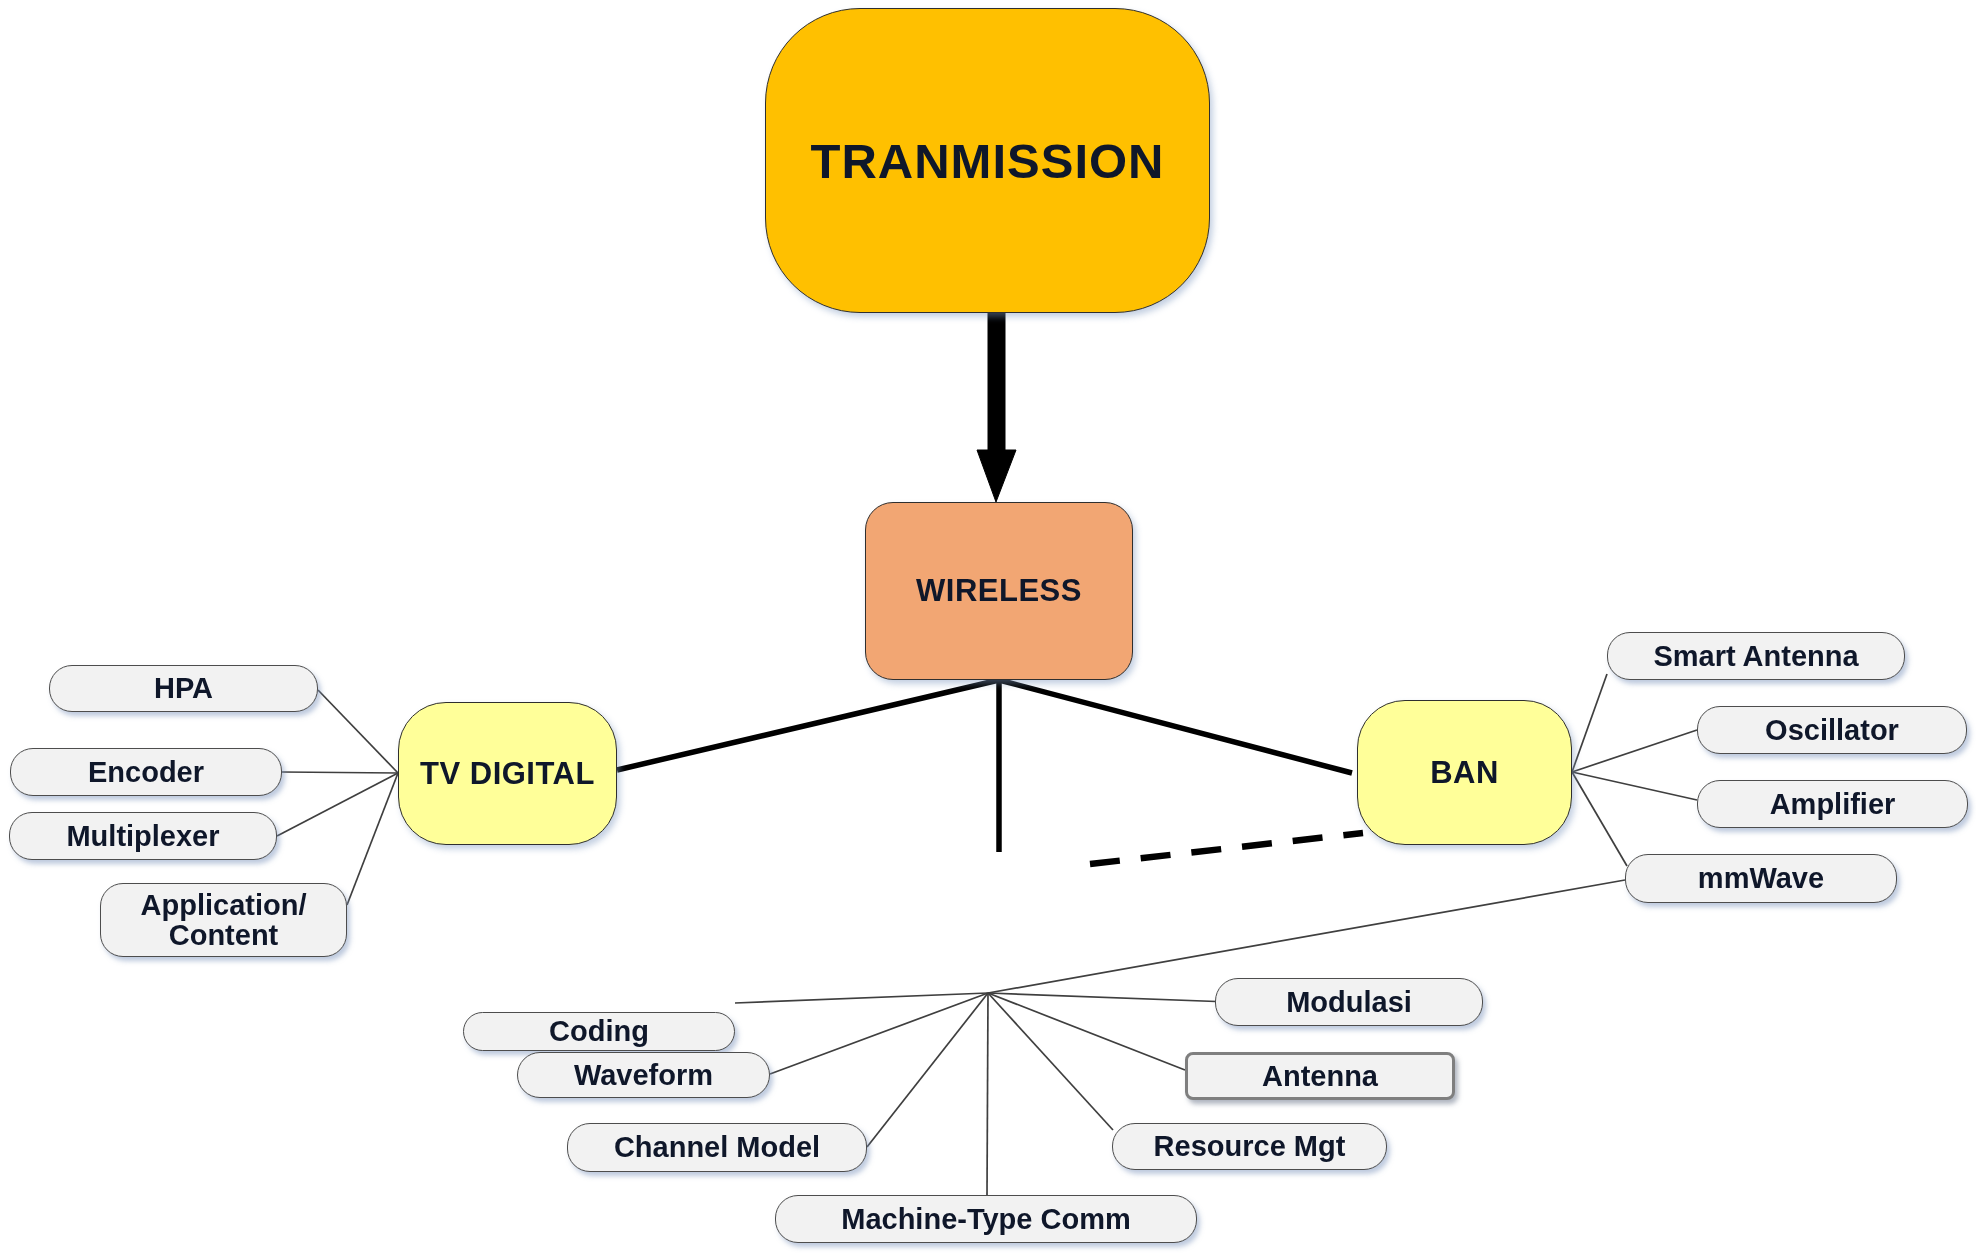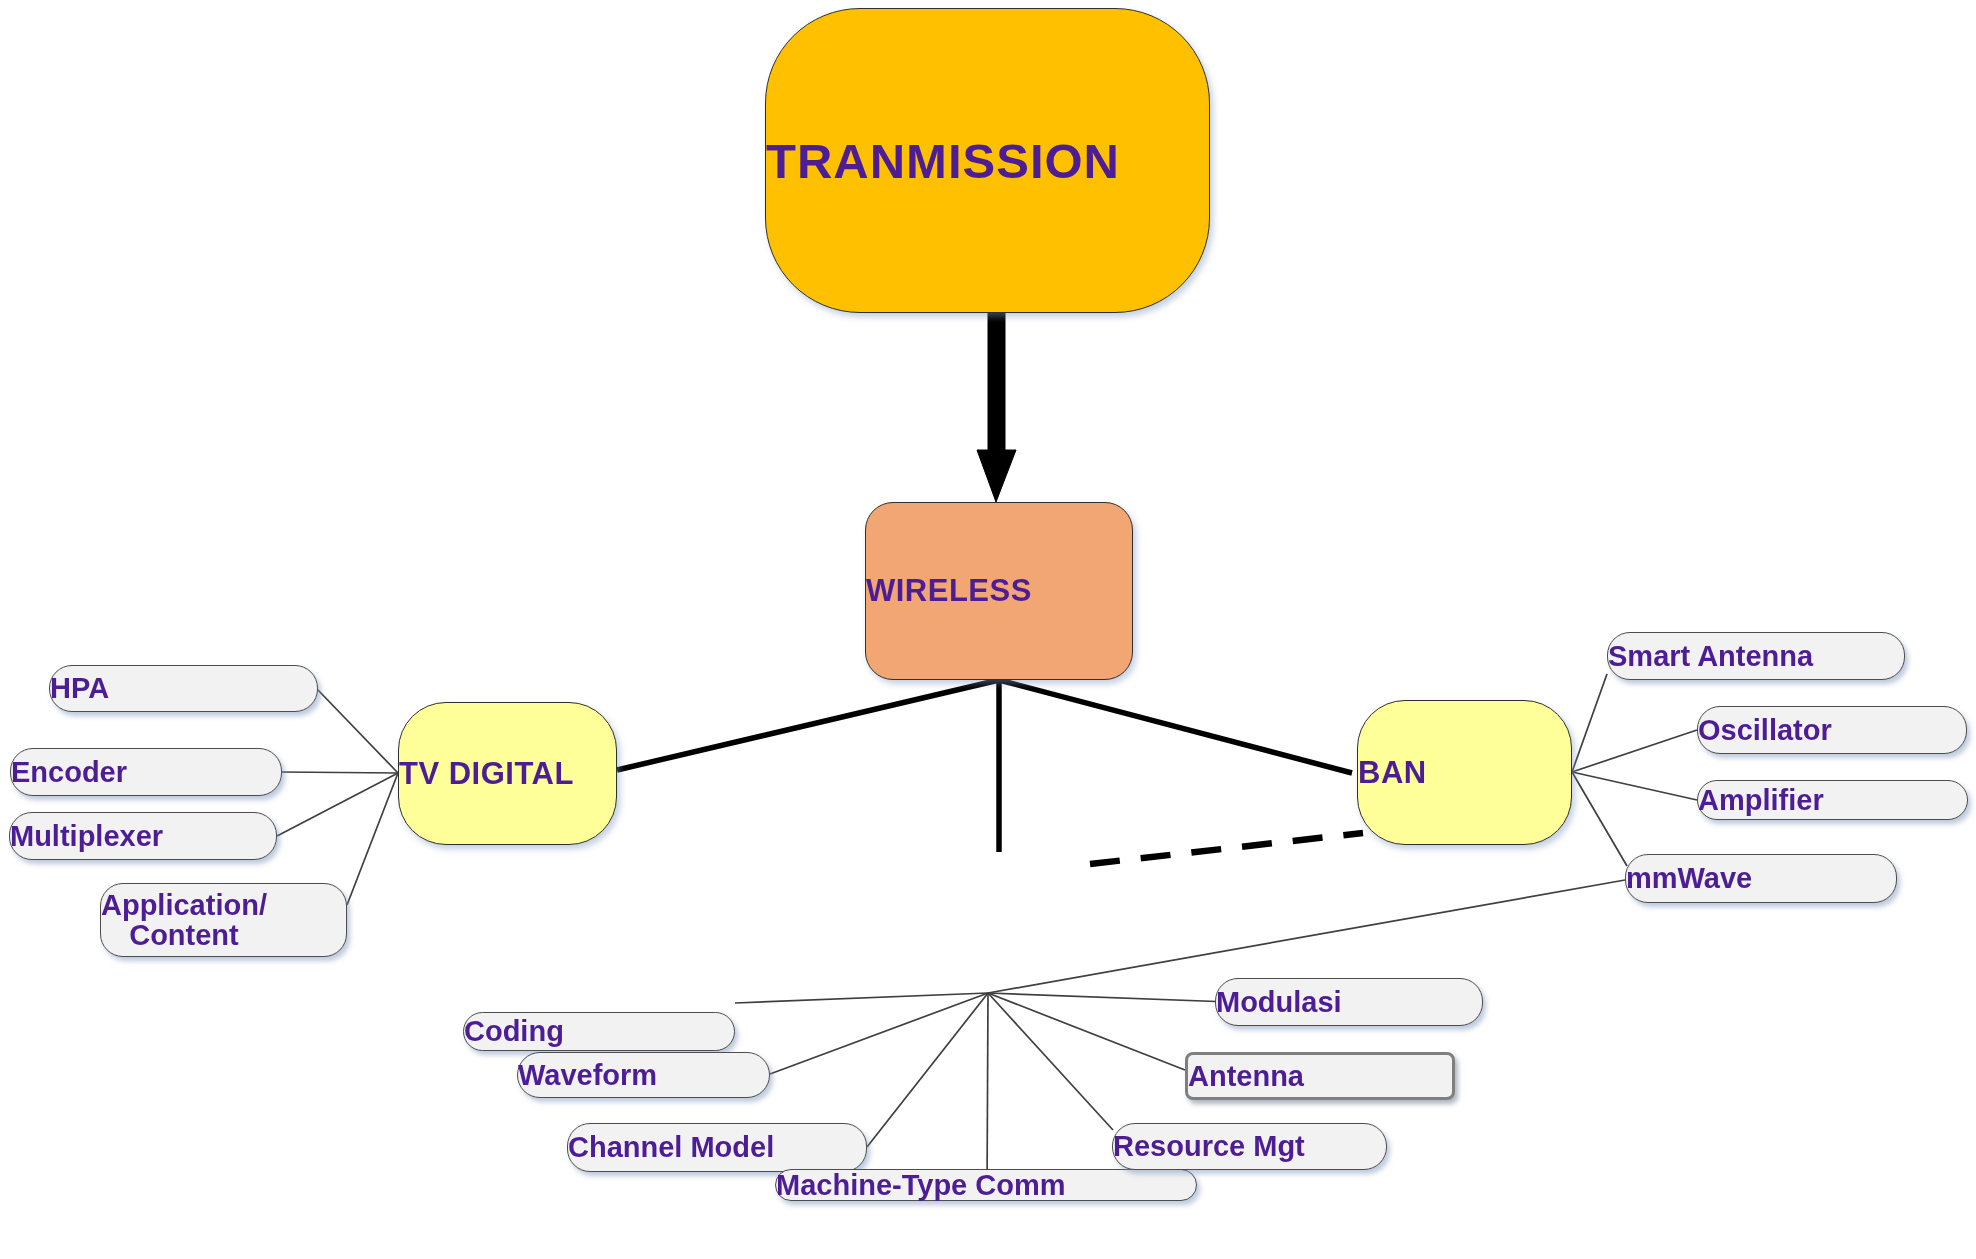--- a/index.html
+++ b/index.html
@@ -11,22 +11,22 @@
     overflow:hidden;
   }
   svg.edge-layer{position:absolute;left:0;top:0;z-index:0;}
   .edge-thin{stroke:#3f3f3f;stroke-width:1.7;fill:none;}
   .edge-thick{stroke:#000000;stroke-width:5.5;fill:none;}
   .edge-dashed{stroke:#000000;stroke-width:6.5;fill:none;stroke-dasharray:30 21;}
   .arrow-shape{fill:#000000;stroke:#000000;}
 
   .node{
     position:absolute;z-index:1;
-    display:flex;align-items:center;justify-content:flex-start;
-    text-align:center;color:#4c1d95;font-weight:bold;
+    display:flex;align-items:center;justify-content:center;
+    text-align:center;color:#0f172a;font-weight:bold;
     box-sizing:border-box;
   }
   .big{
     border:1.6px solid #2f2f2f;
     box-shadow:3px 4px 6px rgba(125,150,190,0.45);
     letter-spacing:0.5px;
   }
   .root-node{
     left:765px;top:8px;width:445px;height:305px;border-radius:95px;
     background:var(--root-fill,#FFC000);
@@ -59,27 +59,27 @@
     box-shadow:3px 4px 5px rgba(110,120,140,0.55);
   }
   
   .hpa{left:49px;top:665px;width:269px;height:47px;}
   .encoder{left:10px;top:748px;width:272px;height:48px;}
   .multiplexer{left:9px;top:812px;width:268px;height:48px;}
   .app-content{left:100px;top:883px;width:247px;height:74px;}
   .coding{left:463px;top:1012px;width:272px;height:39px;}
   .waveform{left:517px;top:1052px;width:253px;height:46px;}
   .channel-model{left:567px;top:1123px;width:300px;height:49px;}
-  .machine-type{left:775px;top:1169px;width:422px;height:32px;}
+  .machine-type{left:775px;top:1195px;width:422px;height:48px;}
   .resource-mgt{left:1112px;top:1123px;width:275px;height:47px;}
   .antenna{left:1185px;top:1052px;width:270px;height:48px;}
   .modulasi{left:1215px;top:978px;width:268px;height:48px;}
   .smart-antenna{left:1607px;top:632px;width:298px;height:48px;}
   .oscillator{left:1697px;top:706px;width:270px;height:48px;}
-  .amplifier{left:1697px;top:780px;width:271px;height:40px;}
+  .amplifier{left:1697px;top:780px;width:271px;height:48px;}
   .mmwave{left:1625px;top:854px;width:272px;height:49px;}
 </style>
 </head>
 <body>
 
 <div class="canvas">
 
   <svg class="edge-layer" width="1976" height="1259" viewBox="0 0 1976 1259">
 
     <line class="edge-thin" x1="318" y1="690" x2="398" y2="773"></line>

